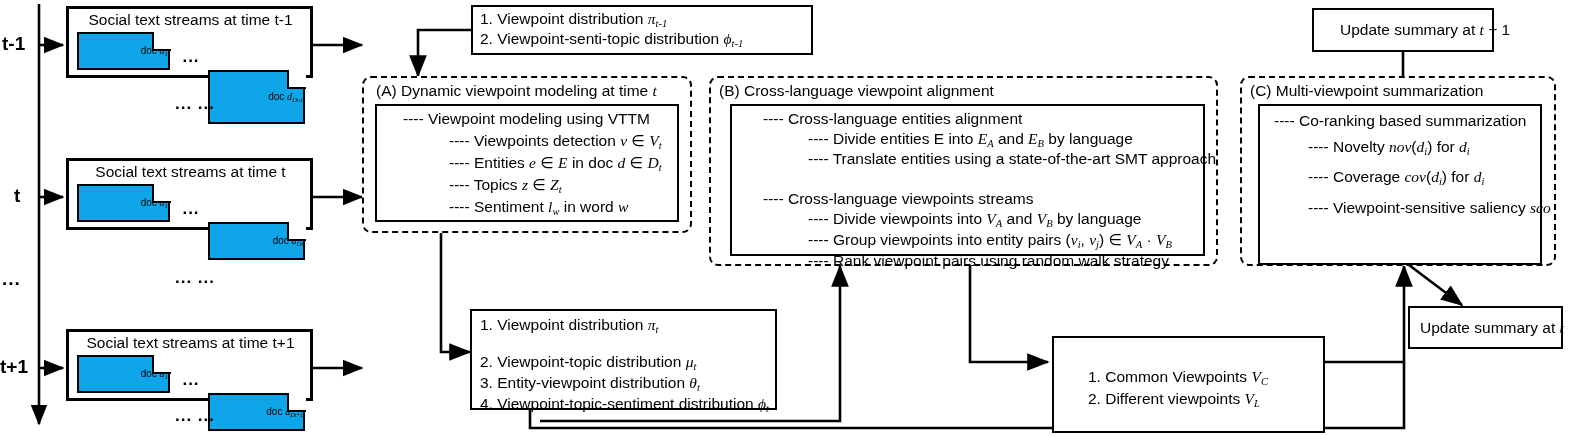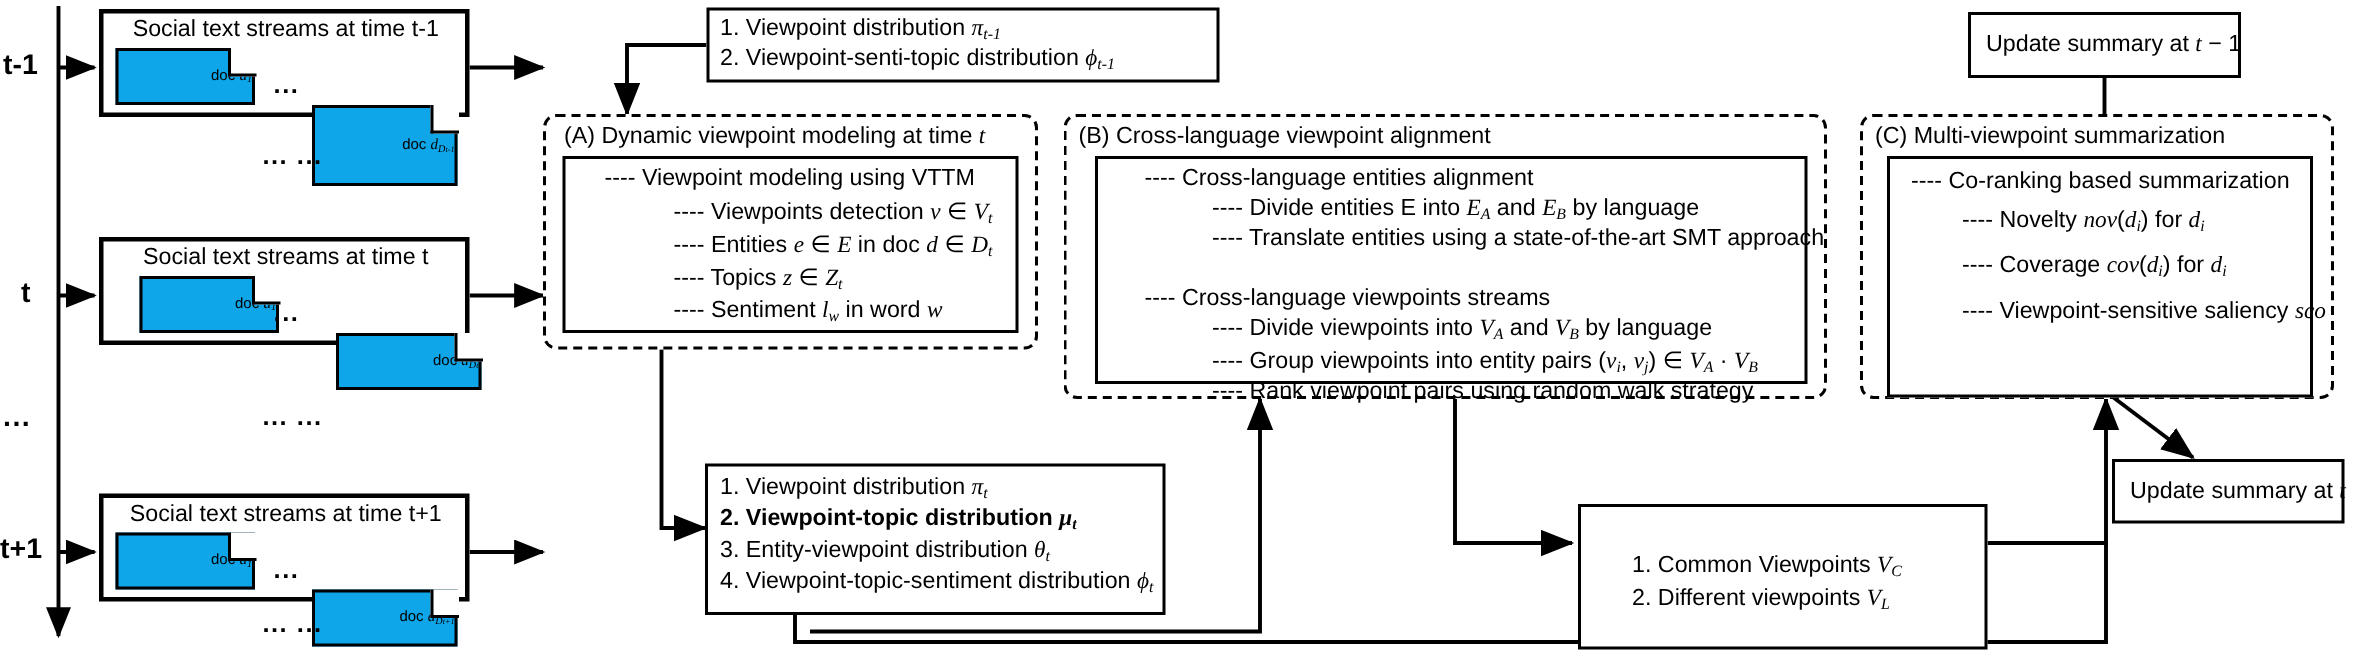--- a/index.html
+++ b/index.html
@@ -91,21 +91,21 @@
     </div>
     <div class="abs dots" style="left:107px;top:38px;width:30px;text-align:center;font-size:17px;">...</div>
     <div class="abs doc" style="left:139px;top:23px;width:97px;height:54px;">
       <span>
         <span>doc <span class="mi">d</span></span><sub><span>D</span><span style="font-size:.8em">t-1</span></sub>
       </span>
       <span class="fold"></span>
     </div>
   </div>
 
-  <div class="abs streambox" style="left:66px;top:158px;width:247px;height:72px;padding-left:16px;">
+  <div class="abs streambox" style="left:66px;top:158px;width:247px;height:72px;">
     <div class="abs ttl" style="left:0;top:2px;width:243px;text-align:center;">Social text streams at time t</div>
     <div class="abs doc" style="left:8px;top:23px;width:93px;height:38px;">
       <span>
         <span>doc <span class="mi">d</span></span><sub>1</sub>
       </span>
       <span class="fold"></span>
     </div>
     <div class="abs dots" style="left:107px;top:38px;width:30px;text-align:center;font-size:17px;">...</div>
     <div class="abs doc" style="left:139px;top:23px;width:97px;height:38px;">
       <span>
@@ -196,41 +196,41 @@
       <div class="abs itm" style="left:48px;top:93px;">
         <span>---- Viewpoint-sensitive saliency <span class="mi">sco</span></span>
       </div>
     </div>
   </div>
 
   <div class="abs solid" style="left:470px;top:309px;width:307px;height:101px;padding:5px 0 0 8px;">
     <div class="itm">
       <span>1. Viewpoint distribution <span class="mi">π</span></span><sub>t</sub>
     </div>
-    <div class="itm" style="margin-top:2px;font-weight:bold;">
+    <div class="itm" style="margin-top:18px;">
       <span>2. Viewpoint-topic distribution <span class="mi">μ</span></span><sub>t</sub>
     </div>
     <div class="itm" style="margin-top:2px;">
       <span>3. Entity-viewpoint distribution <span class="mi">θ</span></span><sub>t</sub>
     </div>
     <div class="itm" style="margin-top:2px;">
       <span>4. Viewpoint-topic-sentiment distribution <span class="mi">ϕ</span></span><sub>t</sub>
     </div>
   </div>
 
   <div class="abs solid" style="left:1052px;top:313px;width:273px;height:97px;margin-top:23px;">
     <div class="abs itm" style="left:34px;top:30px;">
       <span>1. Common Viewpoints <span class="cal">V</span></span><sub>C</sub>
     </div>
     <div class="abs itm" style="left:34px;top:52px;">
       <span>2. Different viewpoints <span class="cal">V</span></span><sub>L</sub>
     </div>
   </div>
 
   <div class="abs solid" style="left:1312px;top:8px;width:182px;height:44px;display:flex;align-items:center;">
-    <span class="itm" style="padding-left:10px;">Update summary at <span class="mi">t</span> − 1</span>
+    <span class="itm" style="padding-left:26px;">Update summary at <span class="mi">t</span> − 1</span>
   </div>
 
   <div class="abs solid" style="left:1408px;top:306px;width:155px;height:43px;display:flex;align-items:center;">
     <span class="itm" style="padding-left:10px;">Update summary at <span class="mi">t</span></span>
   </div>
 
 </div>
 
 </body></html>

